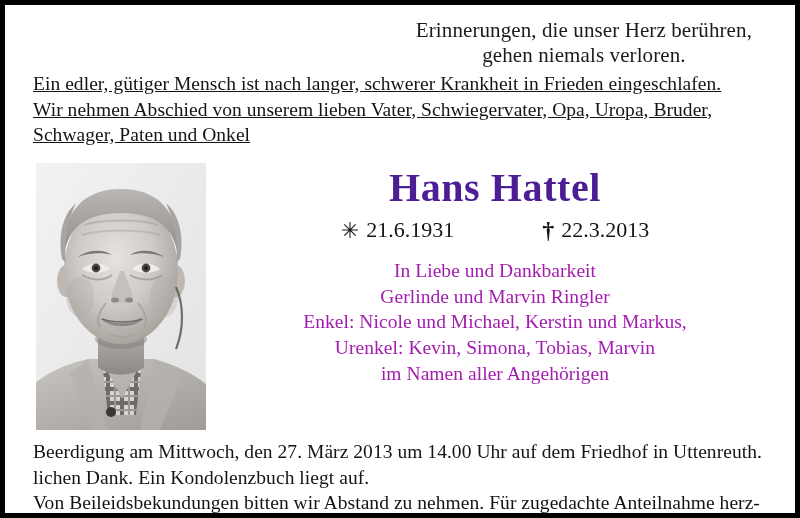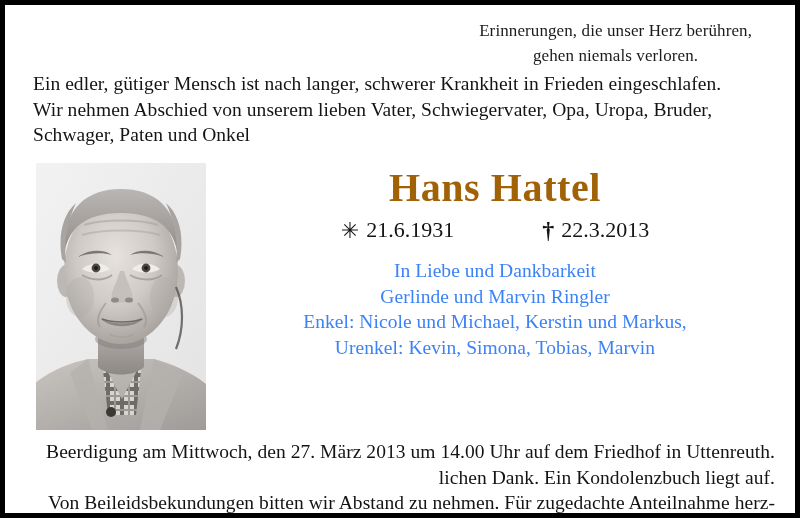--- a/index.html
+++ b/index.html
@@ -32,39 +32,39 @@
     background: #ffffff;
     overflow: hidden;
   }
 
   
   .motto {
     position: absolute;
     top: 13px;
     right: 43px;
     text-align: center;
-    font-size: 17px;
+    font-size: 21px;
     line-height: 25px;
     color: #1b1b1b;
     letter-spacing: 0.1px;
   }
   .motto-line { display: block; white-space: nowrap; }
 
   
   .intro {
     position: absolute;
     top: 66px;
     left: 28px;
     width: 742px;
     font-size: 19.5px;
     line-height: 25.5px;
     color: #141414;
     letter-spacing: 0.05px;
   }
-  .intro-line { display: block; white-space: nowrap; }
+  .intro-line { display: block; white-space: nowrap; text-decoration: underline; }
 
   
   .portrait {
     position: absolute;
     left: 31px;
     top: 158px;
     width: 170px;
     height: 267px;
     background: #efefef;
     overflow: hidden;
@@ -77,21 +77,21 @@
     top: 160px;
     left: 210px;
     width: 560px;
     text-align: center;
   }
   .deceased-name {
     font-size: 40px;
     font-weight: bold;
     line-height: 46px;
     letter-spacing: 0.6px;
-    color: #a16207;
+    color: #4c1d95;
   }
   .dates-row {
     margin-top: 6px;
     font-size: 22px;
     line-height: 26px;
     color: #141414;
     display: flex;
     justify-content: center;
     align-items: baseline;
   }
@@ -113,36 +113,35 @@
 
   
   .survivors {
     position: absolute;
     top: 253px;
     left: 210px;
     width: 560px;
     text-align: center;
     font-size: 19.5px;
     line-height: 25.7px;
-    color: #3b82f6;
+    color: #a21caf;
     letter-spacing: 0.05px;
   }
   .survivor-line { display: block; white-space: nowrap; }
 
   
   .closing {
     position: absolute;
     top: 434px;
     left: 28px;
     width: 742px;
     font-size: 19.5px;
     line-height: 25.5px;
     color: #141414;
     letter-spacing: 0.05px;
-    text-align: right;
   }
   .closing-line { display: block; white-space: nowrap; }
 </style>
 </head>
 <body>
 
 <div class="notice">
   <div class="notice-inner">
 
     <div class="motto">
@@ -263,20 +262,21 @@
           <span>22.3.2013</span>
         </span>
       </div>
     </div>
 
     <div class="survivors">
       <span class="survivor-line">In Liebe und Dankbarkeit</span>
       <span class="survivor-line">Gerlinde und Marvin Ringler</span>
       <span class="survivor-line">Enkel: Nicole und Michael, Kerstin und Markus,</span>
       <span class="survivor-line">Urenkel: Kevin, Simona, Tobias, Marvin</span>
+      <span class="survivor-line">im Namen aller Angehörigen</span>
     </div>
 
     <div class="closing">
       <span class="closing-line">Beerdigung am Mittwoch, den 27. März 2013 um 14.00 Uhr auf dem Friedhof in Uttenreuth.</span>
       <span class="closing-line">lichen Dank. Ein Kondolenzbuch liegt auf.</span>
       <span class="closing-line">Von Beileidsbekundungen bitten wir Abstand zu nehmen. Für zugedachte Anteilnahme herz-</span>
     </div>
 
   </div>
 </div>

